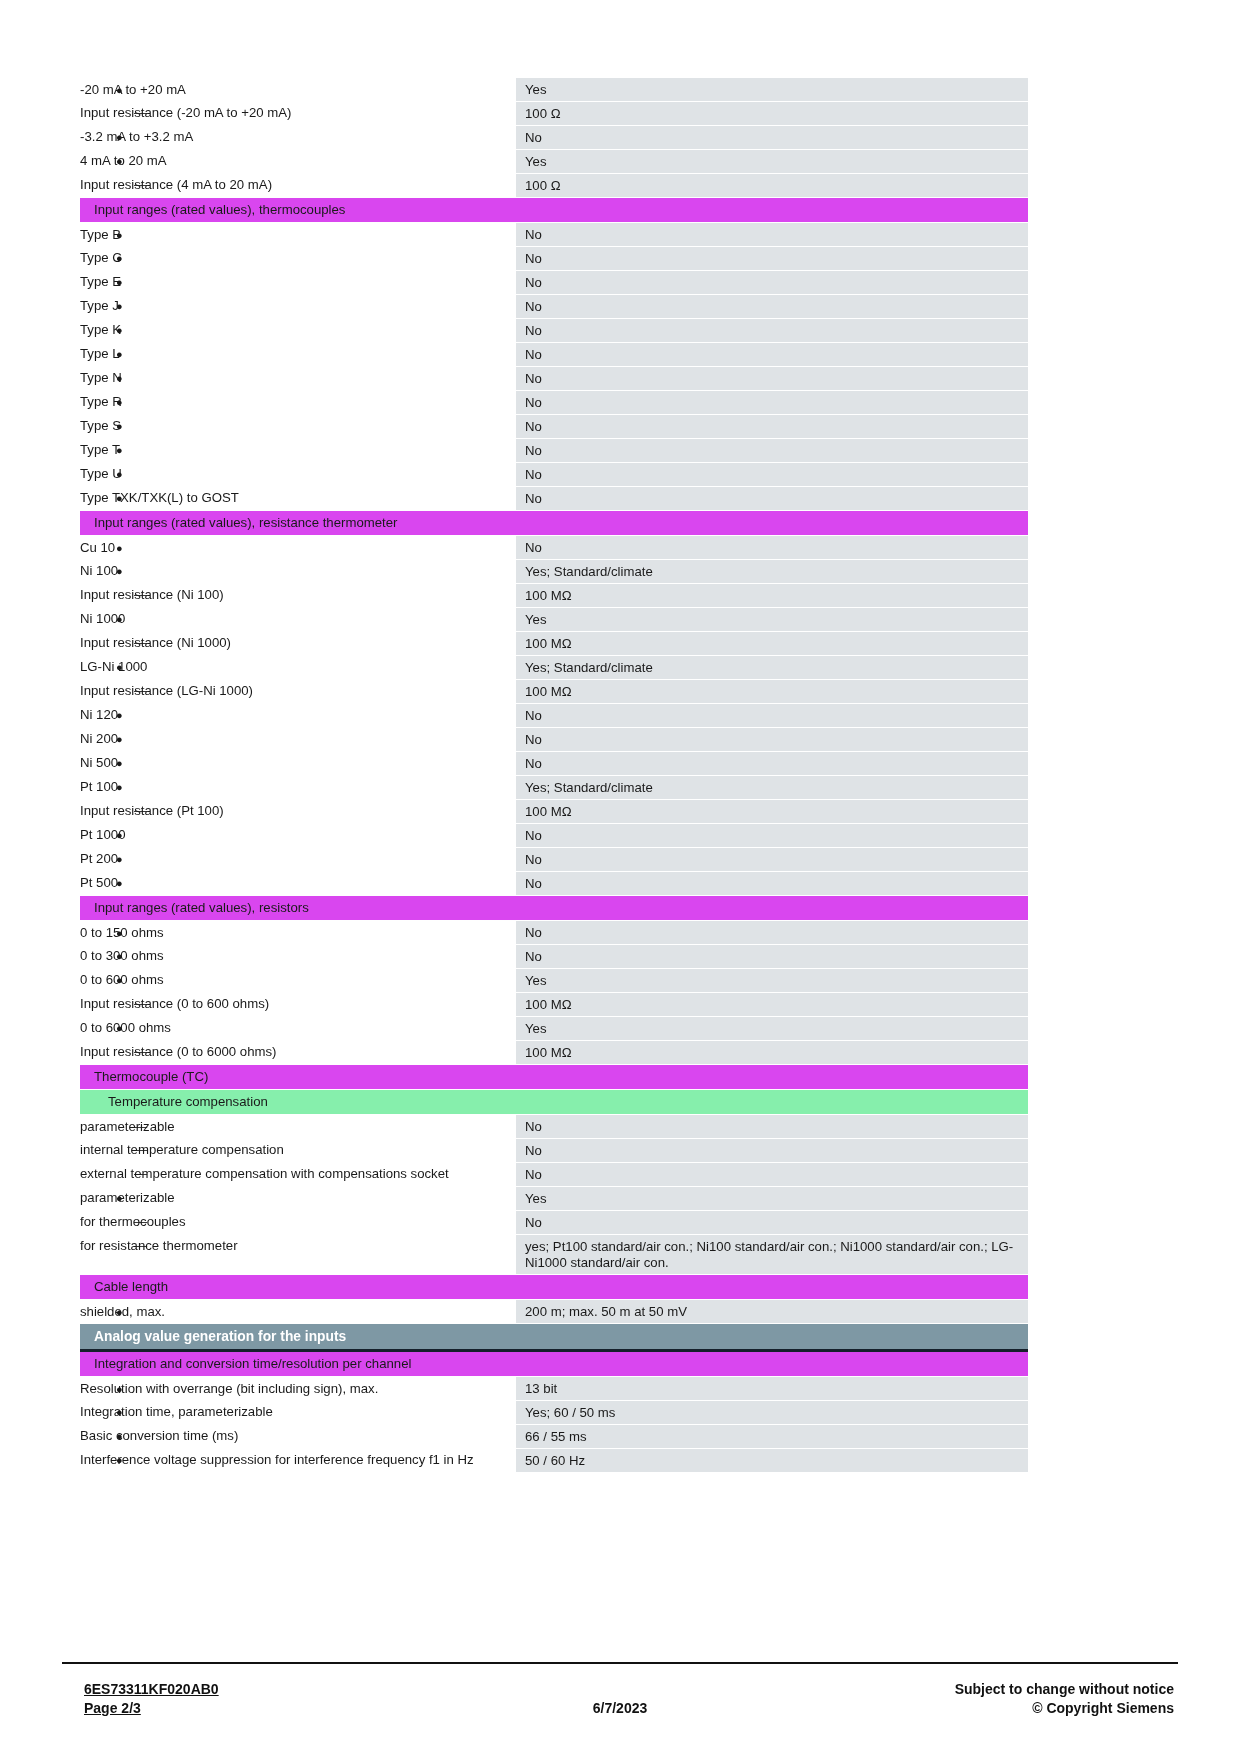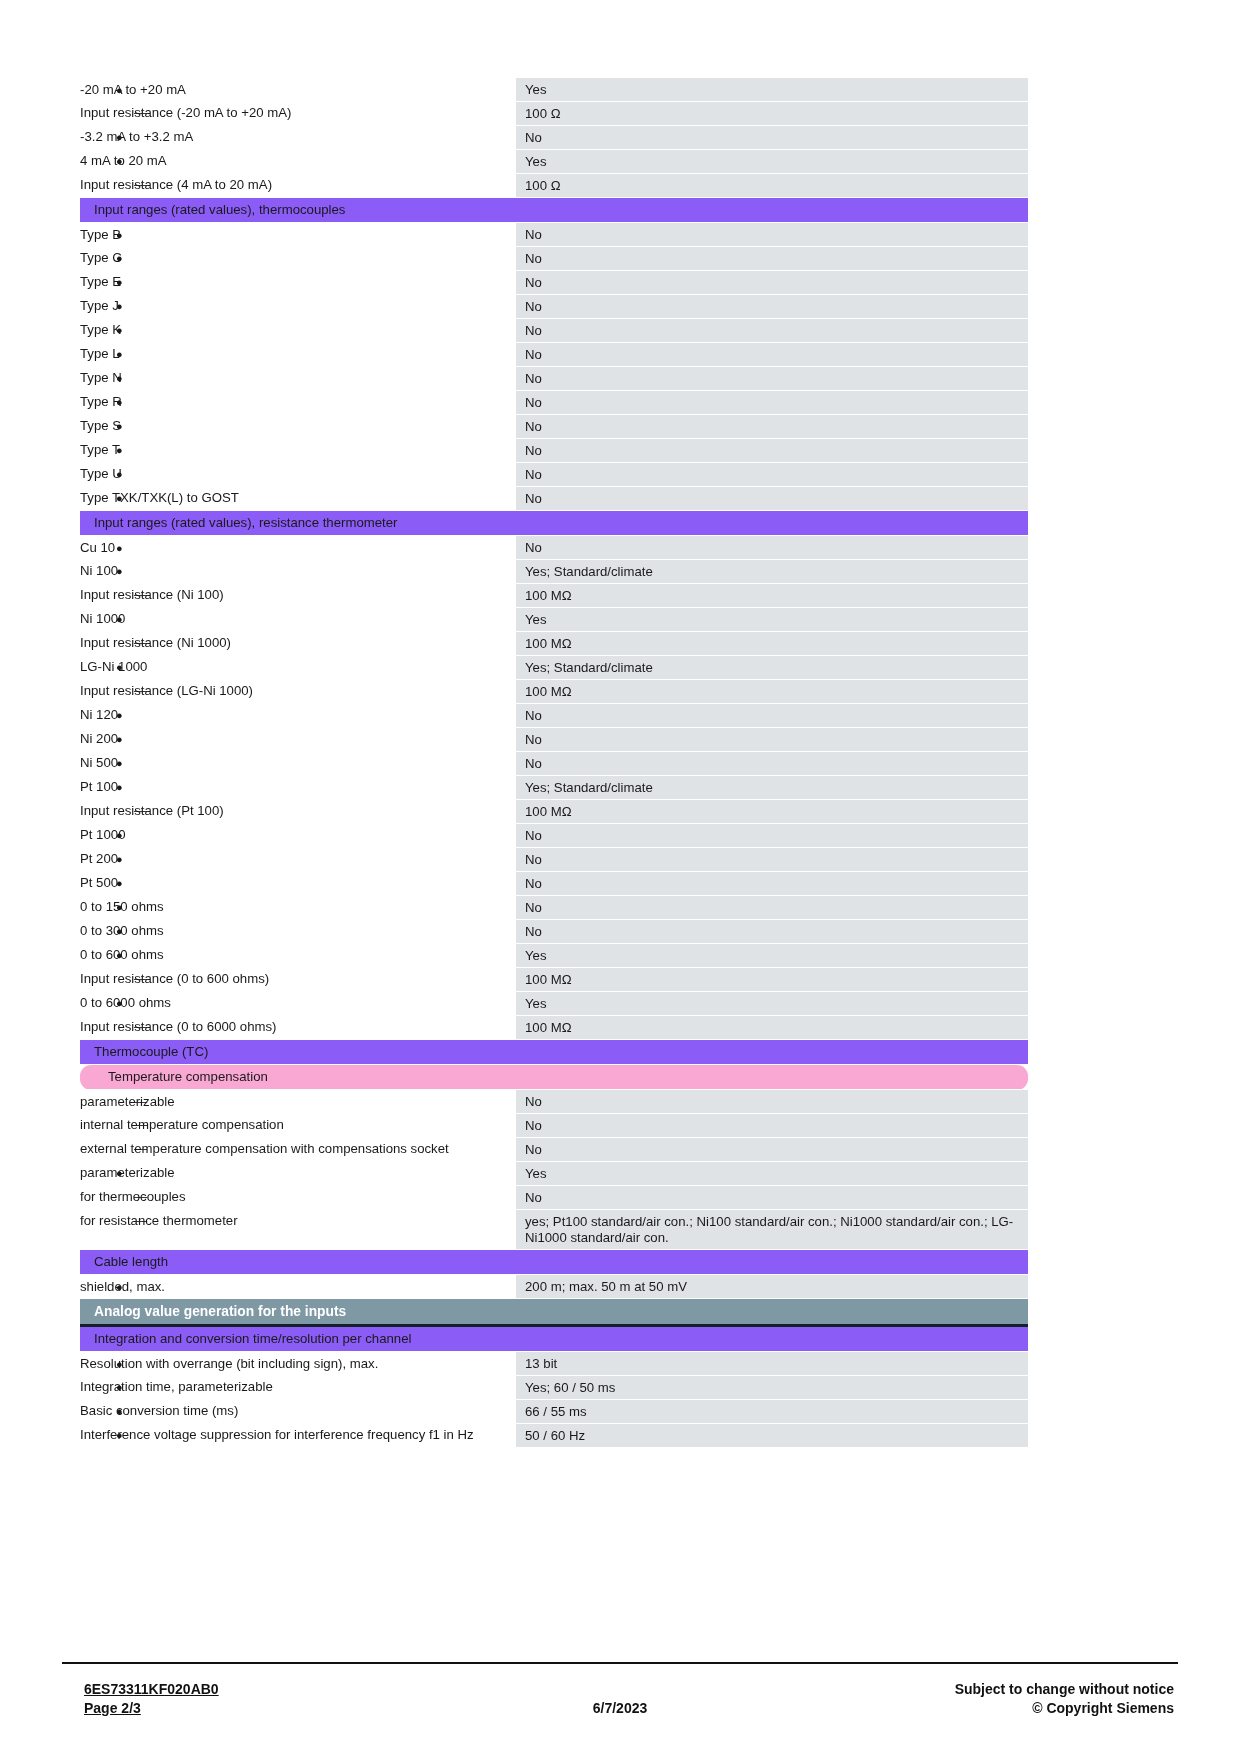--- a/index.html
+++ b/index.html
@@ -66,31 +66,30 @@
   .lvl-dash { padding-left: 72px; position: relative; }
   .lvl-dash .dsh {
     position: absolute;
     left: 54px;
     top: 3.5px;
     line-height: 16px;
     font-size: 13.2px;
   }
   
   tr.sec td {
-    background: #8b5cf6;
+    background: #d946ef;
     font-size: 13.2px;
     line-height: 16px;
     padding: 4px 6px 4px 14px;
     color: #1a1a1a;
     border-bottom: 1px solid #ffffff;
   }
   tr.sec.sub td {
-    background: #f9a8d4;
+    background: #86efac;
     padding-left: 28px;
-    border-radius: 11px;
   }
   tr.banner td {
     background: #7e98a4;
     color: #ffffff;
     font-weight: bold;
     font-size: 13.8px;
     line-height: 17px;
     padding: 4px 6px 4px 14px;
     border-bottom: 3px solid #15202b;
     margin-top: 7px;
@@ -268,20 +267,23 @@
             <td class="label lvl-bullet"><span class="bul">●</span><span>Pt 1000</span></td>
             <td class="value">No</td>
           </tr>
           <tr class="row">
             <td class="label lvl-bullet"><span class="bul">●</span><span>Pt 200</span></td>
             <td class="value">No</td>
           </tr>
           <tr class="row">
             <td class="label lvl-bullet"><span class="bul">●</span><span>Pt 500</span></td>
             <td class="value">No</td>
+          </tr>
+          <tr class="sec">
+            <td colspan="2">Input ranges (rated values), resistors</td>
           </tr>
           <tr class="row">
             <td class="label lvl-bullet"><span class="bul">●</span><span>0 to 150 ohms</span></td>
             <td class="value">No</td>
           </tr>
           <tr class="row">
             <td class="label lvl-bullet"><span class="bul">●</span><span>0 to 300 ohms</span></td>
             <td class="value">No</td>
           </tr>
           <tr class="row">

